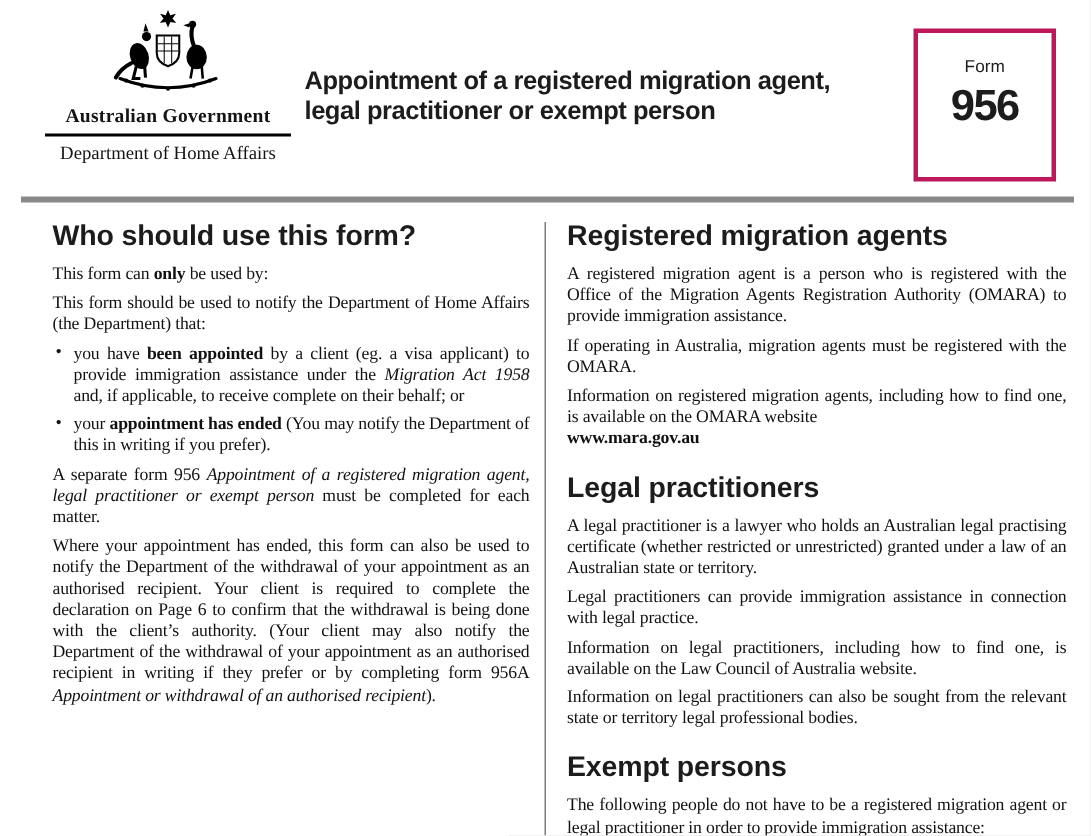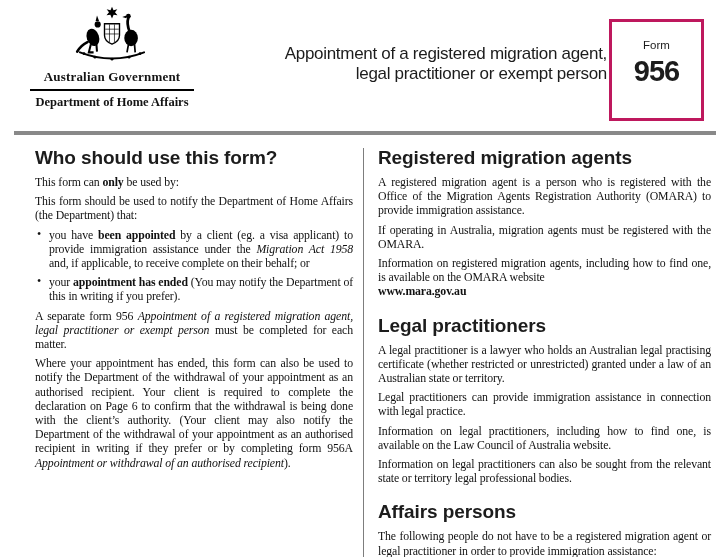--- a/index.html
+++ b/index.html
@@ -19,28 +19,28 @@
   }
   .crest svg { display:block; margin:0 auto; }
   .crest-title {
     font-family:"Liberation Serif", serif;
     font-weight:bold; font-size:13px; letter-spacing:.2px;
     margin-top:3px; white-space:nowrap;
   }
   .crest-rule { height:1.5px; background:#000; margin:4px 2px 4px; }
   .crest-subtitle {
     font-family:"Liberation Serif", serif;
-    font-weight:bold; font-size:12.5px; white-space:nowrap;
+    font-weight:normal; font-size:12.5px; white-space:nowrap;
   }
 
   .doc-title {
     position:absolute; left:203px; top:44px; width:404px;
-    text-align:right;
+    text-align:left;
     font-family:"Liberation Sans", sans-serif;
-    font-weight:normal; font-size:17px; line-height:20px;
+    font-weight:bold; font-size:17px; line-height:20px;
     letter-spacing:-0.3px; color:#1c1c1c;
   }
 
   .form-box {
     position:absolute; left:609px; top:19px; width:89px; height:96px;
     border:3px solid #be185d; background:#fff; text-align:center;
     font-family:"Liberation Sans", sans-serif; color:#1c1c1c;
   }
   .form-box-label { font-size:11.5px; margin-top:17px; }
   .form-box-number { font-size:29px; font-weight:bold; letter-spacing:-1px; margin-top:4px;text-align:center; }
@@ -144,17 +144,17 @@
   <div class="col-right">
     <div class="sec-h">Registered migration agents</div>
     <p><span>A registered migration agent is a person who is registered with the Office of the Migration Agents Registration Authority (OMARA) to provide immigration assistance.</span></p>
     <p><span>If operating in Australia, migration agents must be registered with the OMARA.</span></p>
     <p><span>Information on registered migration agents, including how to find one, is available on the OMARA website</span><br><span class="b">www.mara.gov.au</span></p>
     <div class="sec-h mt">Legal practitioners</div>
     <p><span>A legal practitioner is a lawyer who holds an Australian legal practising certificate (whether restricted or unrestricted) granted under a law of an Australian state or territory.</span></p>
     <p><span>Legal practitioners can provide immigration assistance in connection with legal practice.</span></p>
     <p><span>Information on legal practitioners, including how to find one, is available on the Law Council of Australia website.</span></p>
     <p><span>Information on legal practitioners can also be sought from the relevant state or territory legal professional bodies.</span></p>
-    <div class="sec-h mt">Affairs persons</div>
+    <div class="sec-h mt">Exempt persons</div>
     <p><span>The following people do not have to be a registered migration agent or legal practitioner in order to provide immigration assistance:</span></p>
   </div>
 
 </div>
 
 </body></html>

